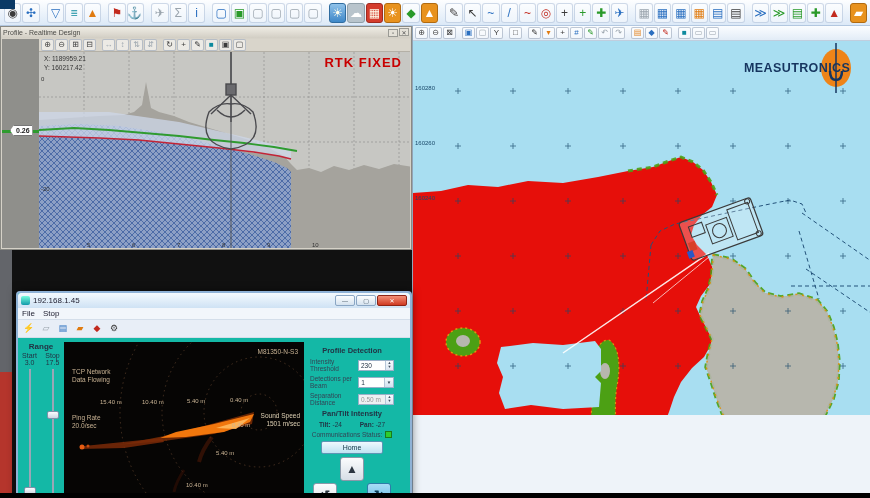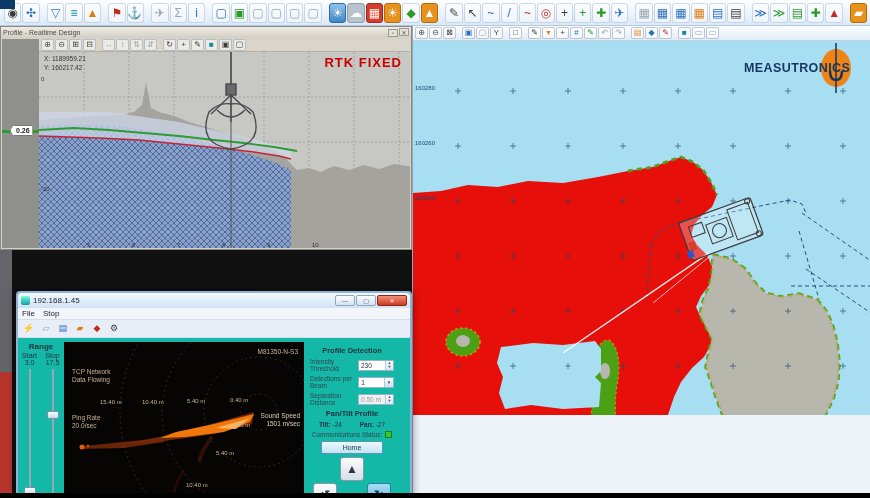--- a/index.html
+++ b/index.html
@@ -375,21 +375,21 @@
               <span class="arrow">▼</span>
           </span>
         </div>
         <div class="crow">
           <span class="clabel">Separation Distance</span>
           <span class="spinbox disabled">
             <span class="val">0.50 m</span>
               <span class="arrows">▲<br>▼</span>
           </span>
         </div>
-        <div class="ctrl-title">Pan/Tilt Profile</div>
+        <div class="ctrl-title">Pan/Tilt Intensity</div>
         <div class="pt-row">
           <span><b>Tilt:</b> <span>-24</span></span>
           <span><b>Pan:</b> <span>-27</span></span>
         </div>
         <div class="comm-row">
           <span class="clabel">Communications Status:</span>
           <span class="comm-chip"></span>
         </div>
         <div class="btn">Home</div>
         <div class="dpad">

